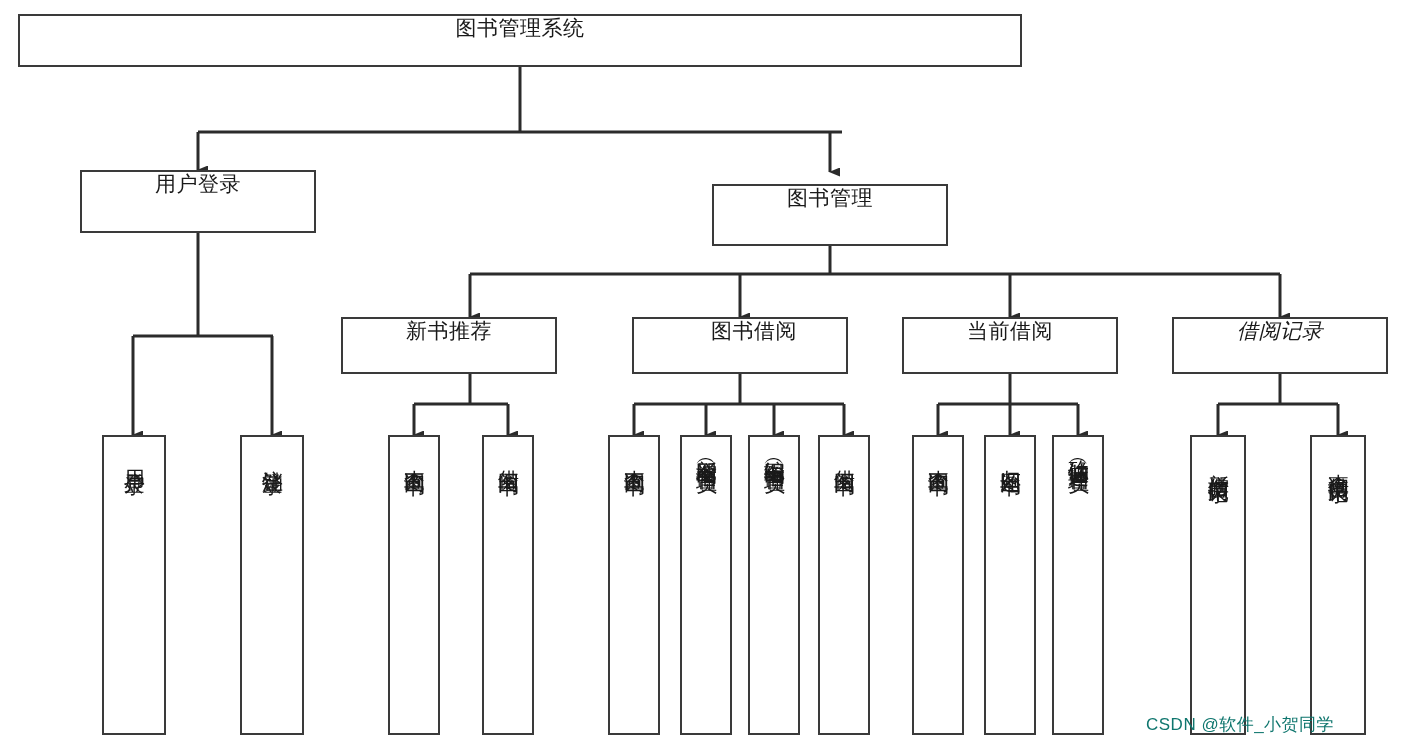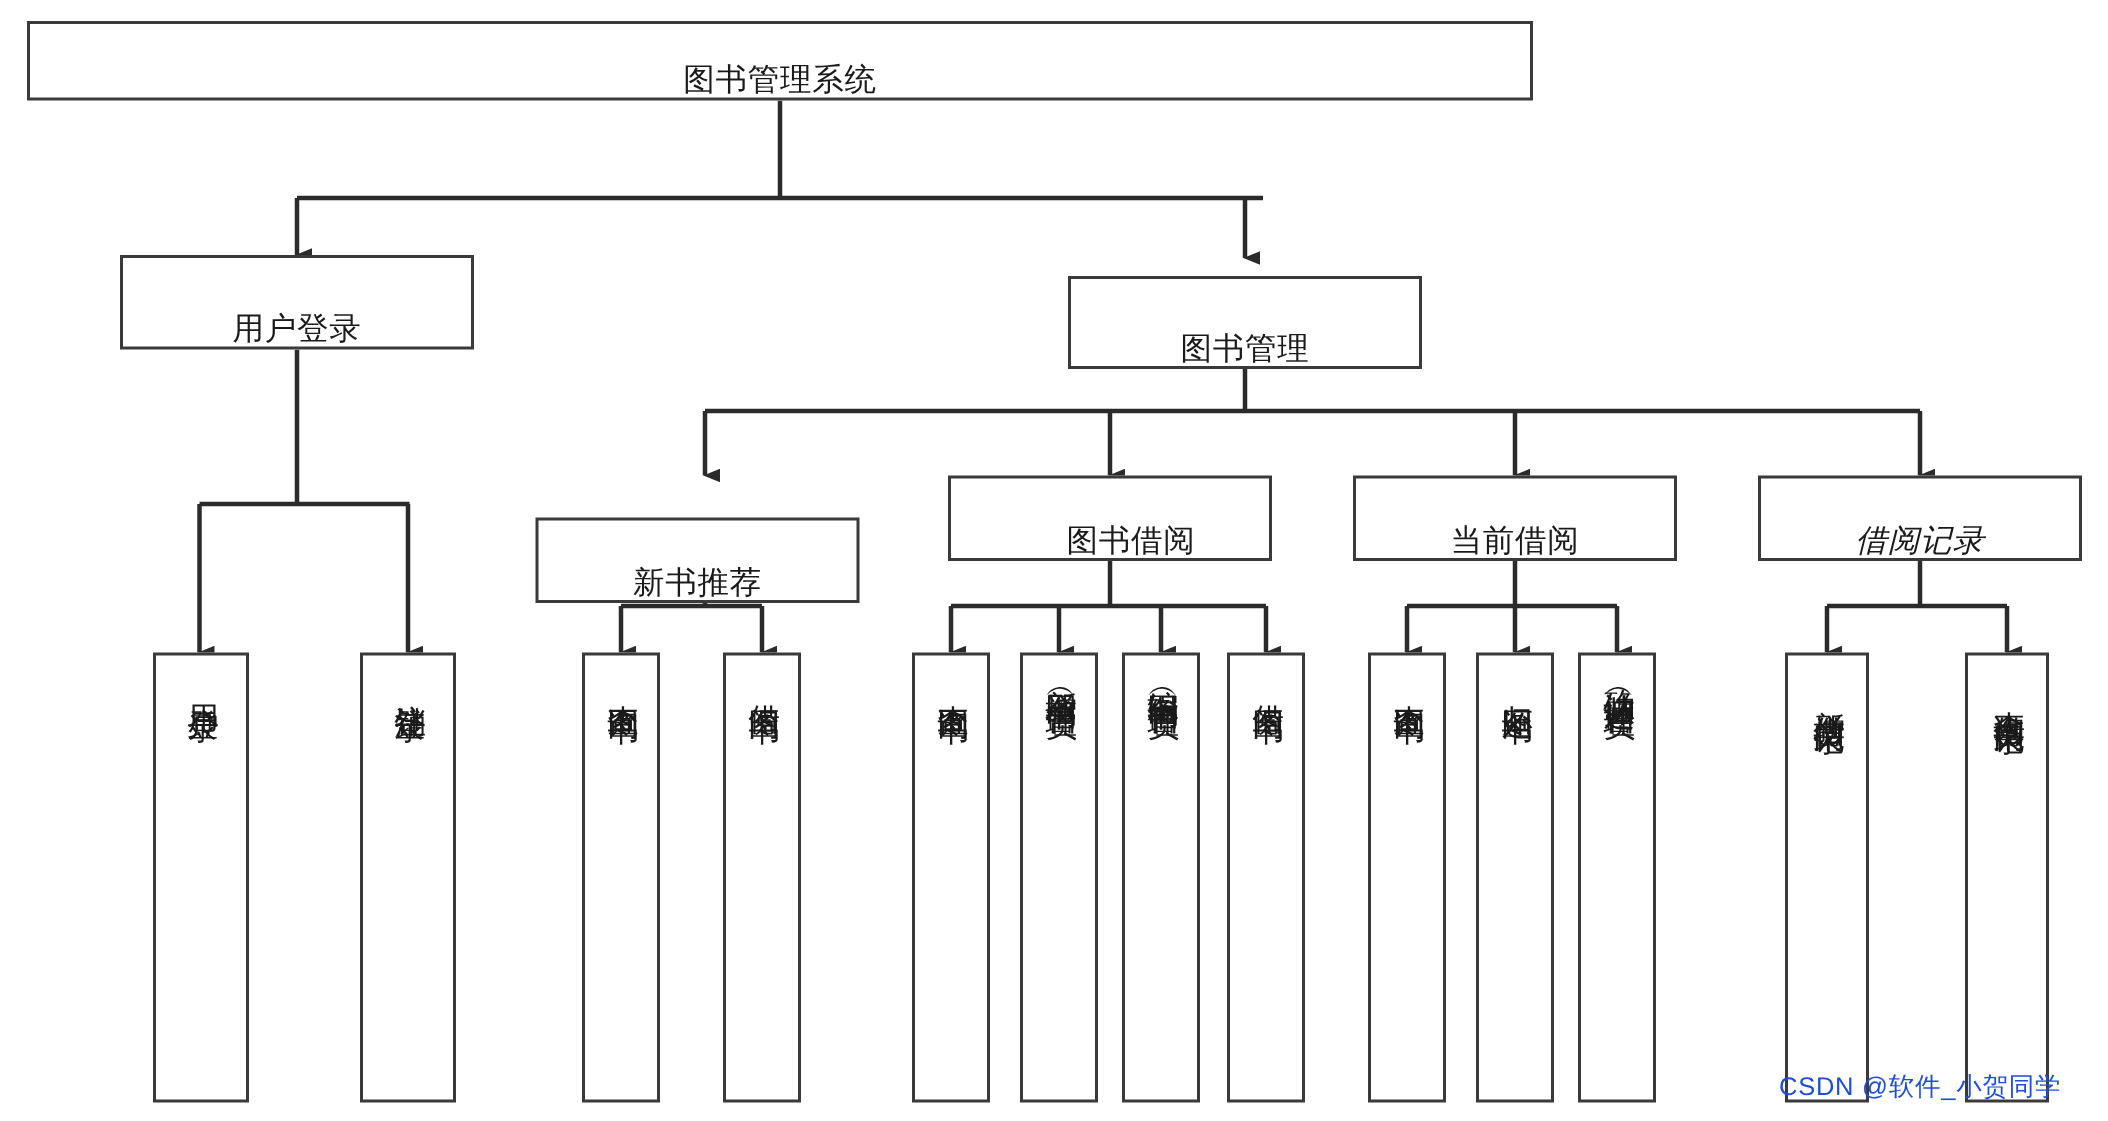--- a/index.html
+++ b/index.html
@@ -24,21 +24,21 @@
     width: 1405px;
     height: 747px;
     pointer-events: none;
   }
   .node {
     position: absolute;
     box-sizing: border-box;
     background: #ffffff;
     border: 2px solid #3a3a3a;
     display: flex;
-    align-items: flex-end;
+    align-items: flex-start;
     justify-content: center;
     color: #1a1a1a;
   }
   .node.root {
     border-width: 2px;
   }
   .node .label-h {
     font-size: 21px;
     line-height: 1.1;
     white-space: nowrap;
@@ -52,24 +52,24 @@
   .node.leaf .label-v {
     writing-mode: vertical-rl;
     text-orientation: upright;
     font-size: 21px;
     line-height: 1.28;
     letter-spacing: 2px;
     text-align: left;
   }
   .watermark {
     position: absolute;
-    left: 1186px;
+    left: 1146px;
     top: 713px;
     font-size: 17px;
-    color: #1d4ed8;
+    color: #0f766e;
     white-space: nowrap;
     letter-spacing: 0.5px;
   }
 </style>
 </head>
 <body>
 
 <div id="canvas">
 
   <svg class="lines" viewBox="0 0 1405 747" xmlns="http://www.w3.org/2000/svg">
@@ -126,21 +126,21 @@
     <span class="label-h">图书管理系统</span>
   </div>
 
   <div class="node" style="left:80px; top:170px; width:236px; height:63px;">
     <span class="label-h">用户登录</span>
   </div>
   <div class="node" style="left:712px; top:184px; width:236px; height:62px;">
     <span class="label-h">图书管理</span>
   </div>
 
-  <div class="node" style="left:357px; top:317px; width:216px; height:57px;margin-top:28px;">
+  <div class="node" style="left:341px; top:317px; width:216px; height:57px;">
     <span class="label-h">新书推荐</span>
   </div>
   <div class="node" style="left:632px; top:317px; width:216px; height:57px;padding-left:28px;">
     <span class="label-h">图书借阅</span>
   </div>
   <div class="node" style="left:902px; top:317px; width:216px; height:57px;">
     <span class="label-h">当前借阅</span>
   </div>
   <div class="node" style="left:1172px; top:317px; width:216px; height:57px;font-style:italic;">
     <span class="label-h">借阅记录</span>

